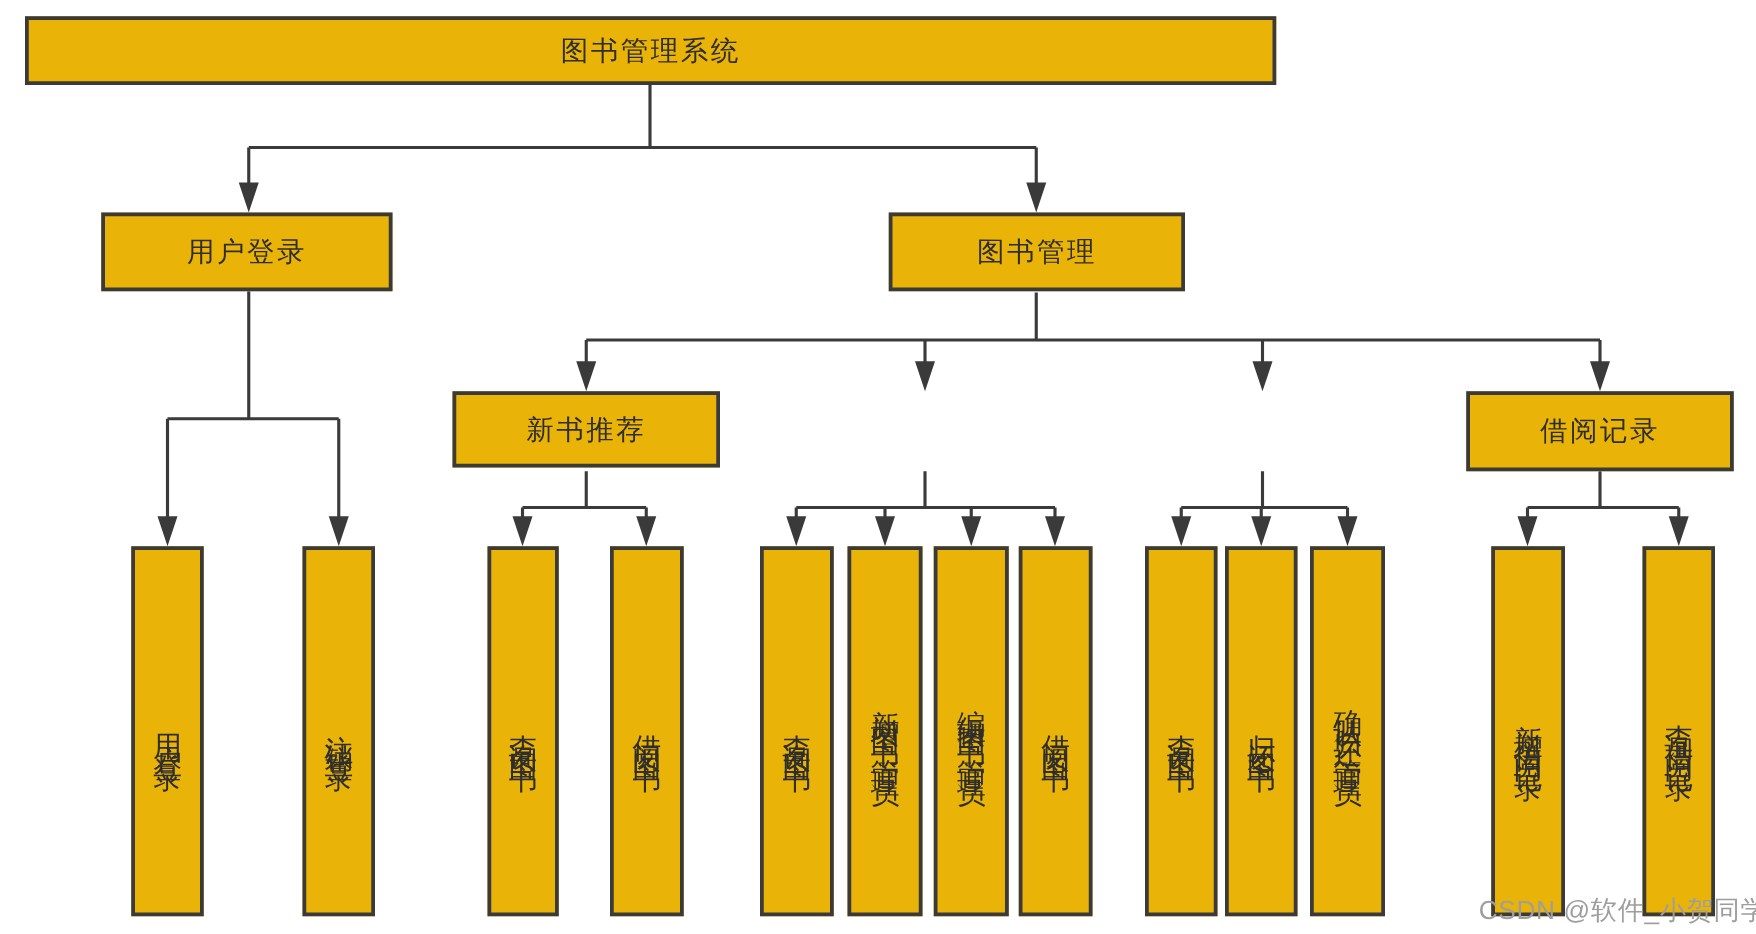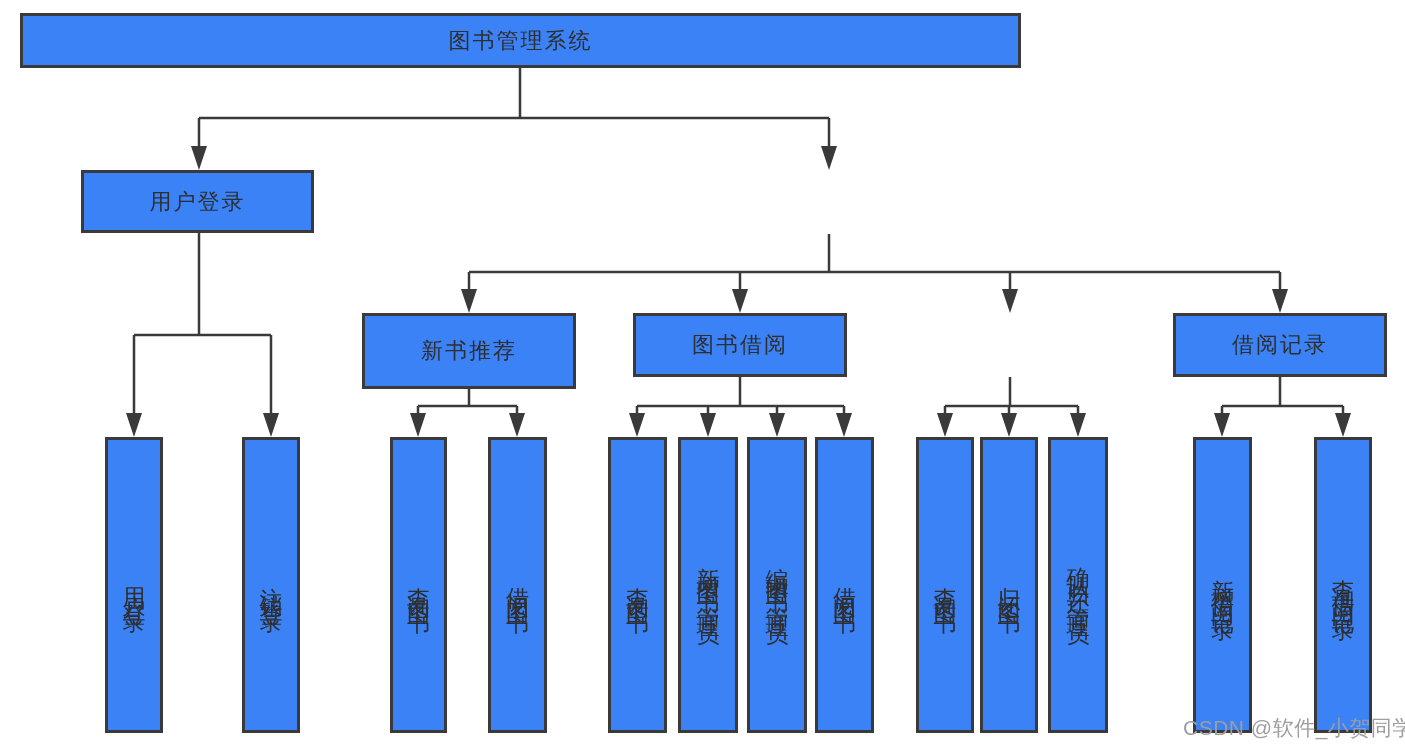--- a/index.html
+++ b/index.html
@@ -8,21 +8,21 @@
     position: relative;
     width: 1405px;
     height: 747px;
     background: #ffffff;
     font-family: "Liberation Sans", sans-serif;
     overflow: hidden;
   }
   .wires { position: absolute; left: 0; top: 0; width: 1405px; height: 747px; }
   .node {
     position: absolute;
-    background: #3b82f6;
+    background: #eab308;
     border: 3px solid #3a3a3a;
     display: flex;
     align-items: center;
     justify-content: center;
     color: #2e2e2e;
   }
   .hlabel {
     font-size: 22px;
     letter-spacing: 2px;
     white-space: nowrap;
@@ -100,26 +100,26 @@
     </g>
   </svg>
 
   <div class="node" style="left:20px; top:13px; width:1001px; height:55px">
     <span class="hlabel">图书管理系统</span>
   </div>
 
   <div class="node" style="left:81px; top:170px; width:233px; height:63px">
     <span class="hlabel">用户登录</span>
   </div>
+  <div class="node" style="left:711px; top:170px; width:237px; height:63px">
+    <span class="hlabel">图书管理</span>
+  </div>
 
-  <div class="node" style="left:362px; top:313px; width:214px; height:76px">
+  <div class="node" style="left:362px; top:313px; width:214px; height:61px">
     <span class="hlabel">新书推荐</span>
-  </div>
-  <div class="node" style="left:633px; top:313px; width:214px; height:64px">
-    <span class="hlabel">图书借阅</span>
   </div>
   <div class="node" style="left:1173px; top:313px; width:214px; height:64px">
     <span class="hlabel">借阅记录</span>
   </div>
 
   <div class="node leaf" style="left:105px; top:437px; width:58px; height:296px">
     <span class="vlabel">用户登录</span>
   </div>
   <div class="node leaf" style="left:242px; top:437px; width:58px; height:296px">
     <span class="vlabel">注销登录</span>

